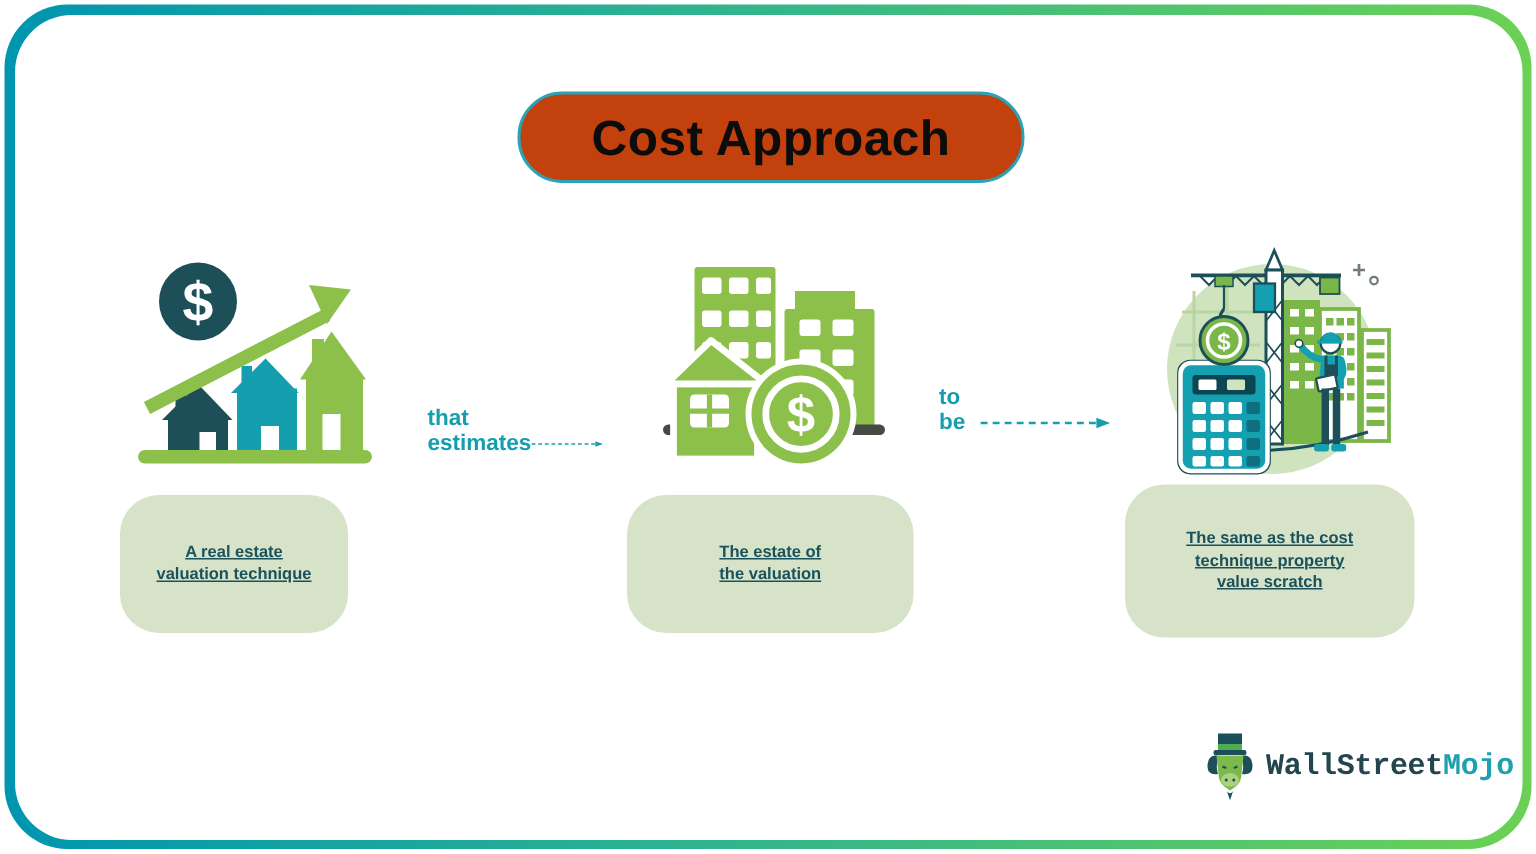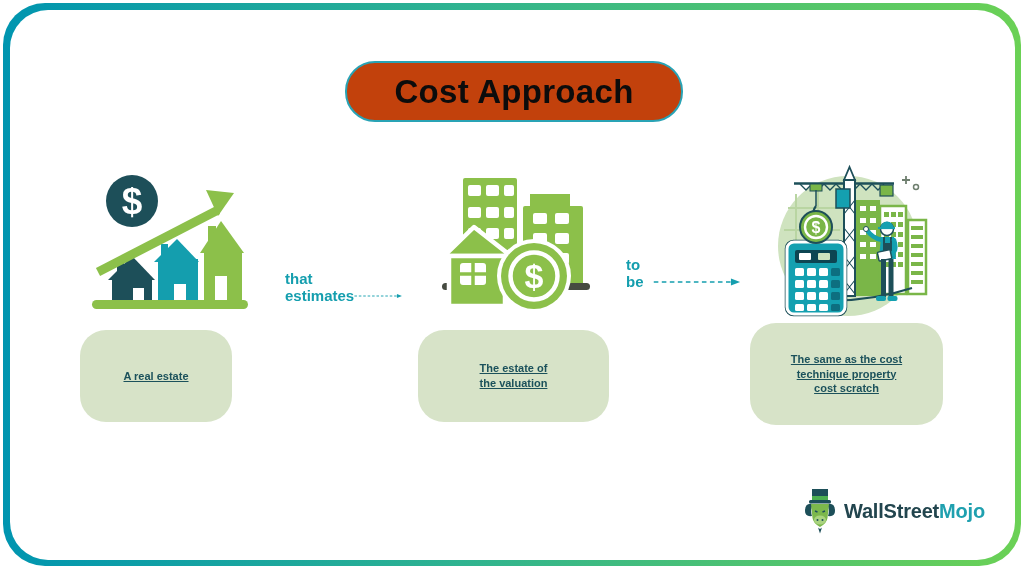--- a/index.html
+++ b/index.html
@@ -26,21 +26,21 @@
   #box2{left:418px;top:330px;width:191px;height:92px;}
   #box3{left:750px;top:323px;width:193px;height:102px;}
 
   .connector{position:absolute;display:flex;flex-direction:row;align-items:center;
              color:#149eae;font-weight:700;font-size:15px;}
   #conn1{left:285px;top:270px;width:118px;}
   #conn2{left:626px;top:256px;width:116px;}
   .connector svg{margin-top:17px;}
 
   .logo{position:absolute;left:803px;top:485px;height:52px;display:flex;align-items:center;gap:7px;}
-  .logo-text{font-size:20px;font-weight:700;letter-spacing:-0.2px;display:flex;}
+  .logo-text{font-size:20px;font-weight:700;letter-spacing:-0.2px;display:flex;font-family:Liberation Mono, monospace;}
   .logo-a{color:#22454e;}
   .logo-b{color:#1fa0af;}
 
   svg text{font-family:"Liberation Sans",sans-serif;font-weight:bold;fill:#ffffff;}
 </style>
 </head>
 <body>
 
 <div class="canvas">
   <div class="frame">
@@ -251,29 +251,30 @@
   <div class="connector" id="conn2">
     <span>to be</span>
     <svg width="116" height="12" viewBox="0 0 116 12">
       <line x1="1" y1="6" x2="102" y2="6" stroke="#149eae" stroke-width="2.2" stroke-dasharray="6 4.5"></line>
       <polygon points="102,1.5 114,6 102,10.5" fill="#149eae"></polygon>
     </svg>
   </div>
 
   <div class="step-box" id="box1">
     <span>A real estate</span>
+    <span>valuation technique</span>
   </div>
   <div class="step-box" id="box2">
     <span>The estate of</span>
     <span>the valuation</span>
   </div>
   <div class="step-box" id="box3">
     <span>The same as the cost</span>
     <span>technique property</span>
-    <span>cost scratch</span>
+    <span>value scratch</span>
   </div>
 
   <div class="logo">
     <svg width="34" height="48" viewBox="0 0 34 48">
       <path d="M10,17 Q2,15 2,24 Q2,30 9,29 Q7,23 10,17 Z" fill="#1d4f59"></path>
       <path d="M24,17 Q32,15 32,24 Q32,30 25,29 Q27,23 24,17 Z" fill="#1d4f59"></path>
       <path d="M8,17 h18 l-1.5,14 q-0.5,5 -7.5,9 q-7,-4 -7.5,-9 Z" fill="#7cb84c"></path>
       <ellipse cx="17" cy="33" rx="6" ry="4.5" fill="#a9d37f"></ellipse>
       <circle cx="14.5" cy="33" r="1" fill="#1d4f59"></circle>
       <circle cx="19.5" cy="33" r="1" fill="#1d4f59"></circle>

